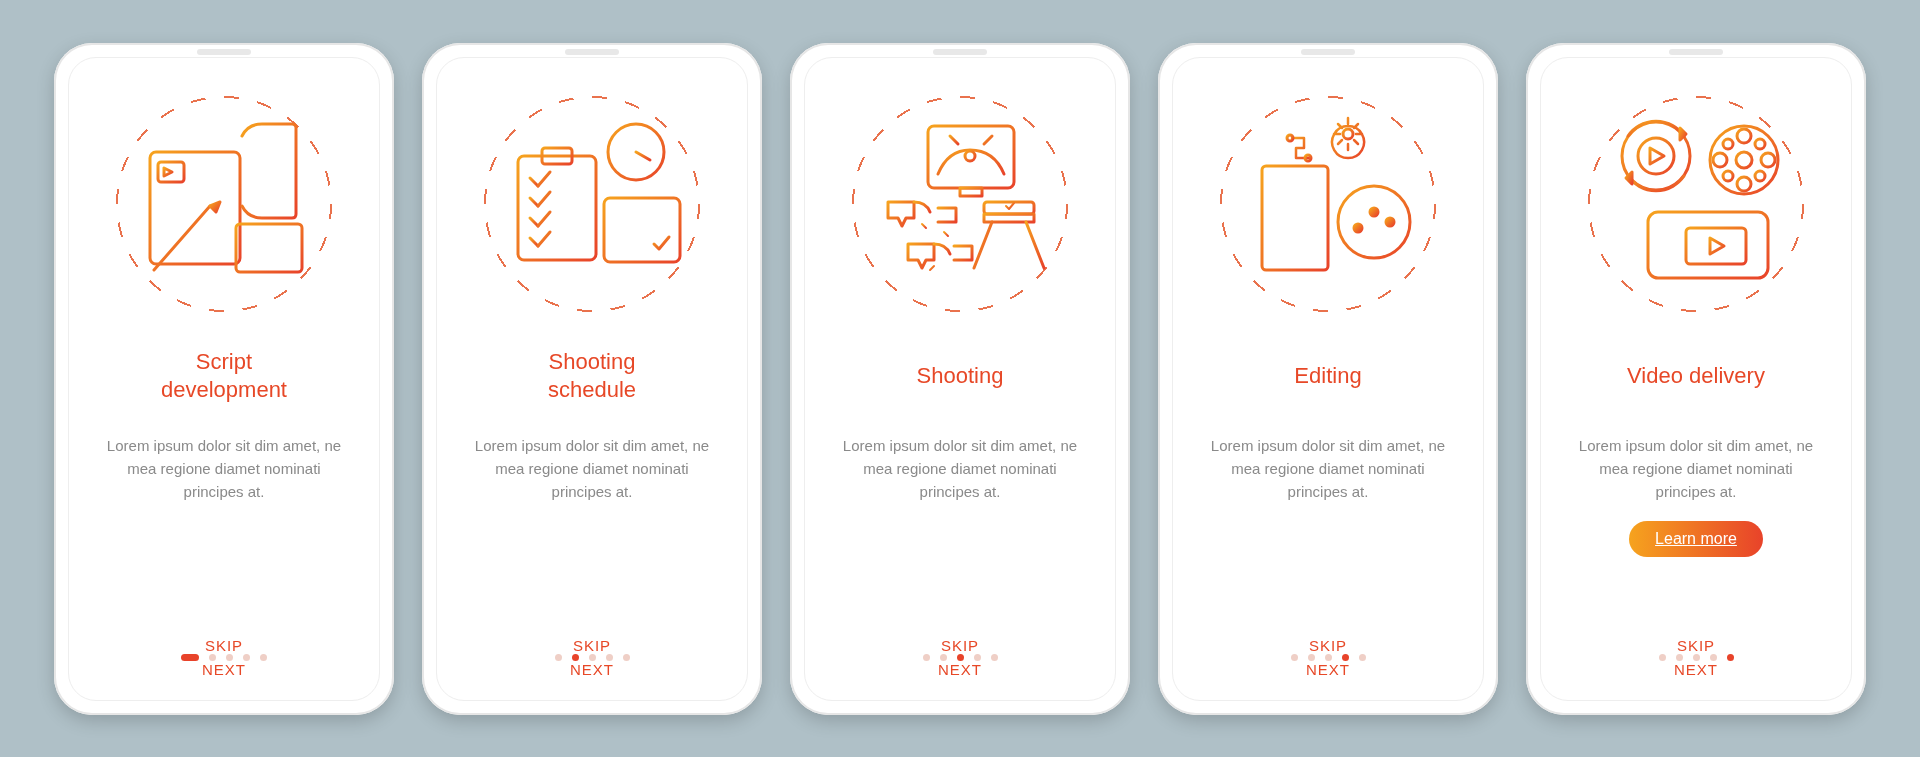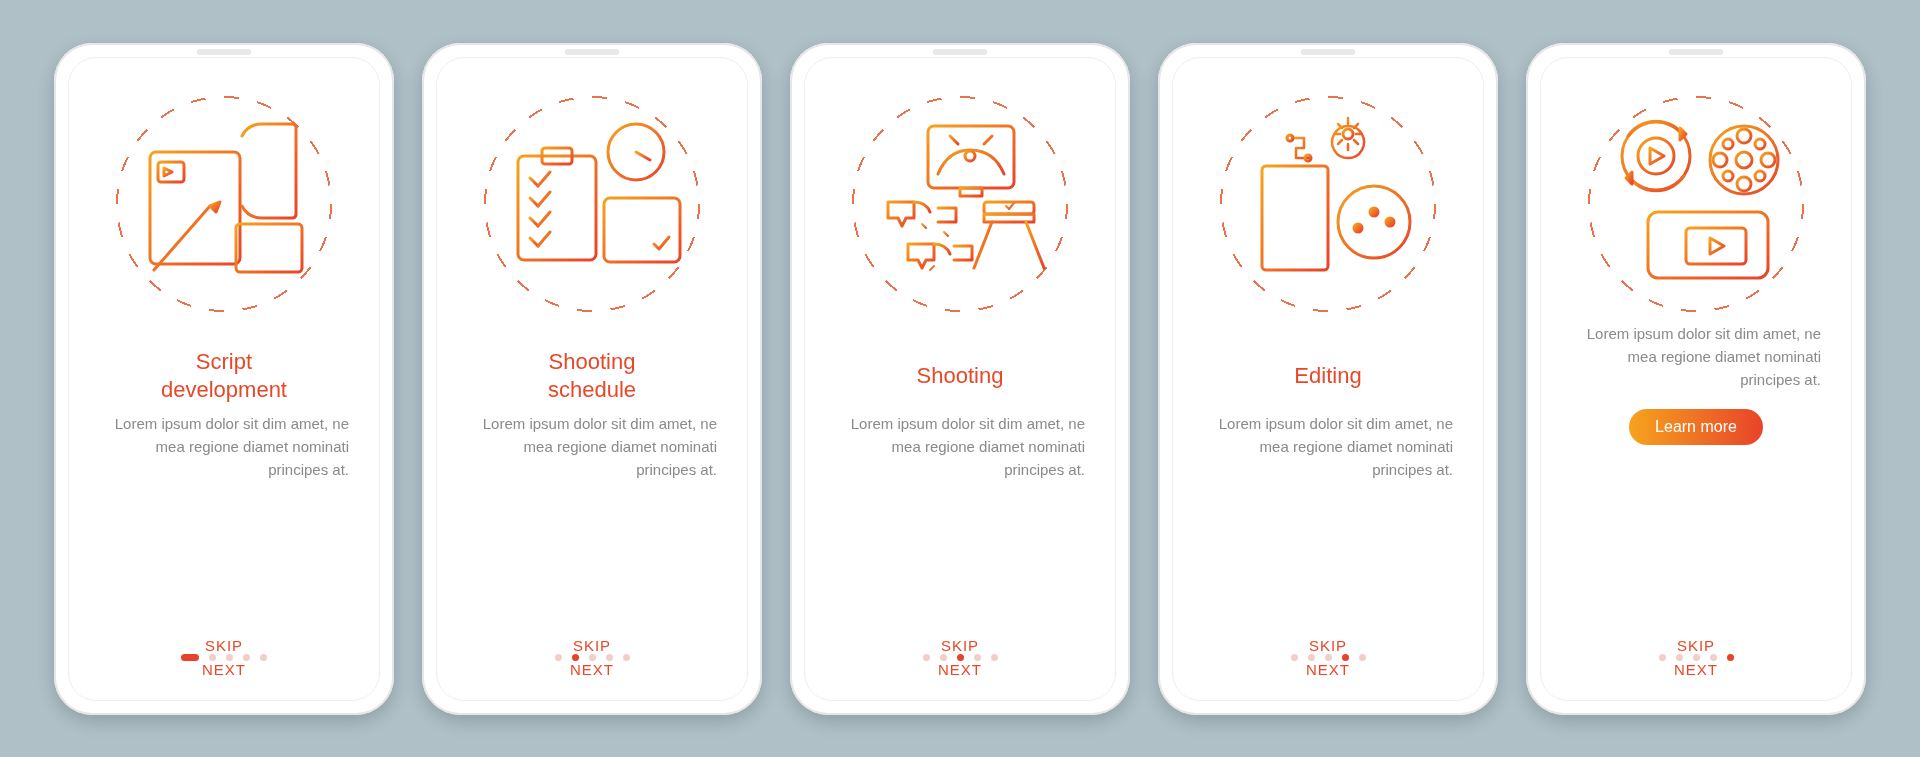--- a/index.html
+++ b/index.html
@@ -63,34 +63,35 @@
     text-align: center;
     margin-top: 34px;
     line-height: 1.25;
     font-weight: 400;
     min-height: 56px;
     display:flex; align-items:center; justify-content:center;
   }
   .desc {
     color: #8a8a8a;
     font-size: 15px;
-    text-align: right;
+    text-align: center;
     line-height: 1.55;
-    margin-top: 8px;
+    margin-top: 30px;
     max-width: 250px;
   }
   .learn {
     margin-top: 18px;
     padding: 9px 26px;
     border: none;
     border-radius: 22px;
     color: #fff;
     font-size: 16px;
     background: linear-gradient(90deg,#f6a31e,#e8432a);
     cursor: pointer;
+    text-decoration: underline;
   }
   .footer {
     position: absolute;
     left: 24px; right: 24px; bottom: 22px;
     display: flex;
     align-items: center;
     justify-content: space-between;
     flex-direction: column;
   }
   .skip, .next {
@@ -379,20 +380,21 @@
             <circle cx="174" cy="50" r="5"></circle>
             <circle cx="142" cy="82" r="5"></circle>
             <circle cx="174" cy="82" r="5"></circle>
           <rect x="62" y="118" width="120" height="66" rx="10"></rect>
           <line x1="72" y1="118" x2="72" y2="184"></line>
           <rect x="100" y="134" width="60" height="36" rx="4"></rect>
           <polygon points="124,144 124,160 138,152"></polygon>
         </g>
       </svg>
     </div>
+    <div class="title">Video delivery</div>
     <div class="desc">Lorem ipsum dolor sit dim amet, ne mea regione diamet nominati principes at.</div>
     <button class="learn">Learn more</button>
     <div class="footer">
       <button class="skip">SKIP</button>
       <div class="dots">
           <div class="dot"></div>
           <div class="dot"></div>
           <div class="dot"></div>
           <div class="dot"></div>
           <div class="dot active"></div>

